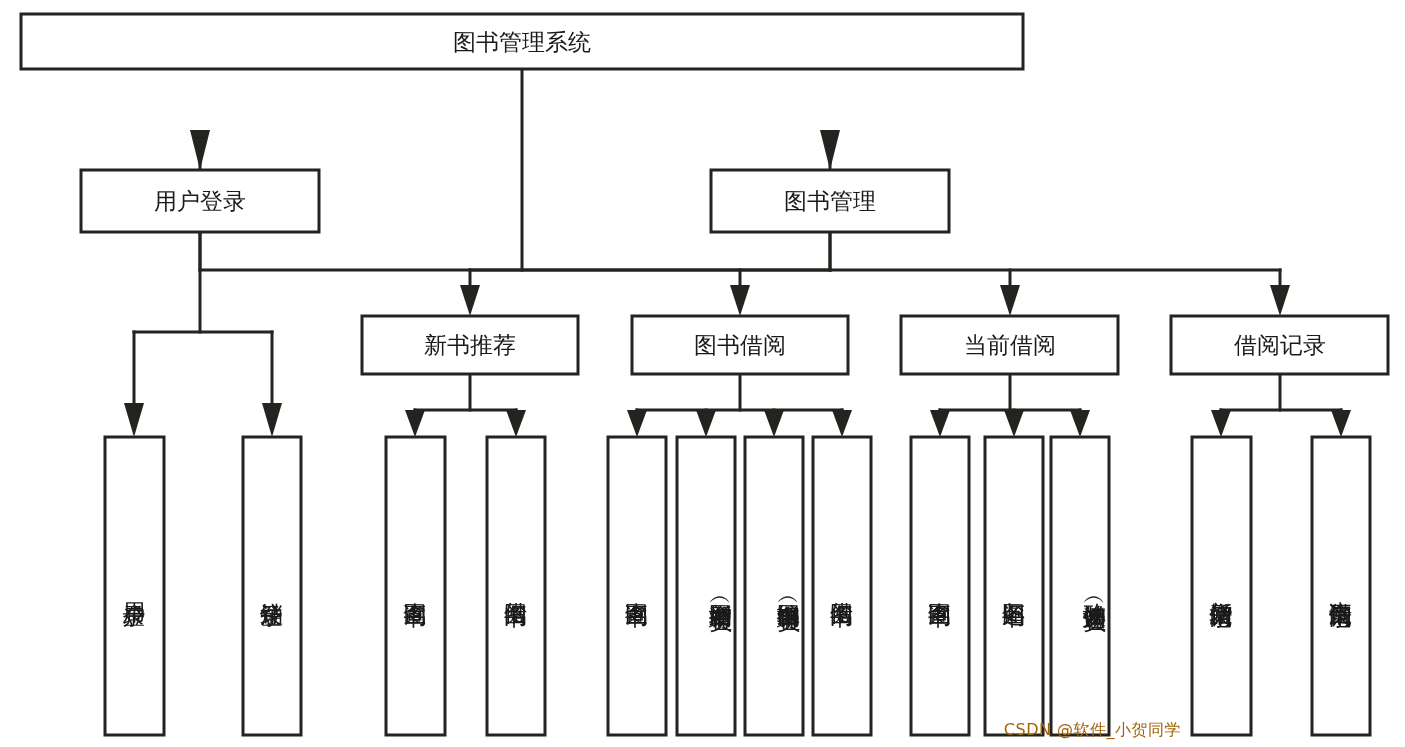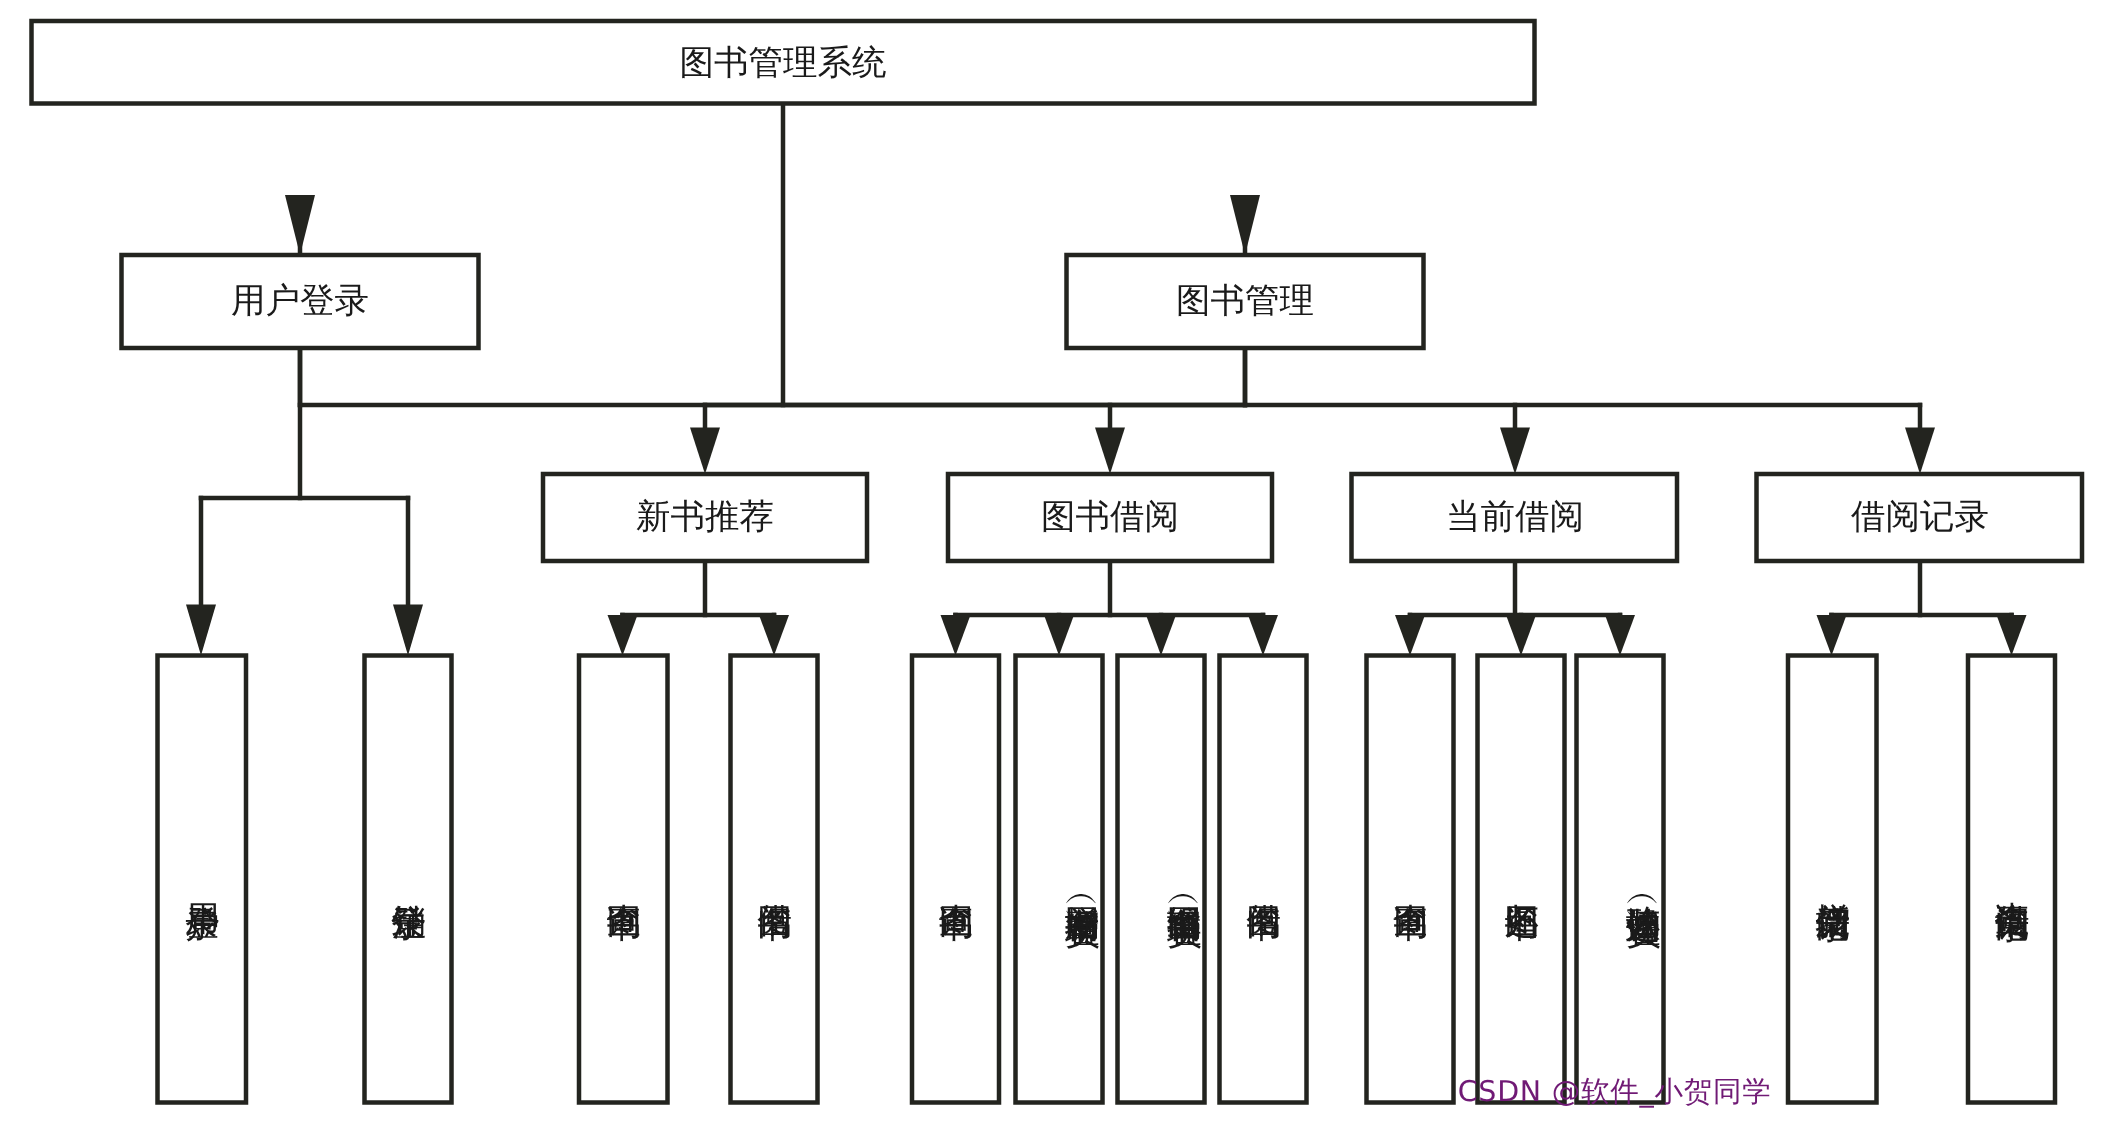--- a/index.html
+++ b/index.html
@@ -63,22 +63,22 @@
     align-items: center;
     justify-content: center;
     letter-spacing: 1px;
     pointer-events: none;
   }
   .watermark {
     position: absolute;
     right: 8px;
     bottom: 6px;
     font-family: "DejaVu Sans", "Liberation Sans", sans-serif;
-    font-size: 19px;
-    color: #701a75;
+    font-size: 16px;
+    color: #a16207;
     letter-spacing: 0.5px;
     white-space: nowrap;
   }
 </style>
 </head>
 <body>
 
 <div id="diagram-root">
 
   <svg class="canvas" viewBox="0 0 1405 747">

